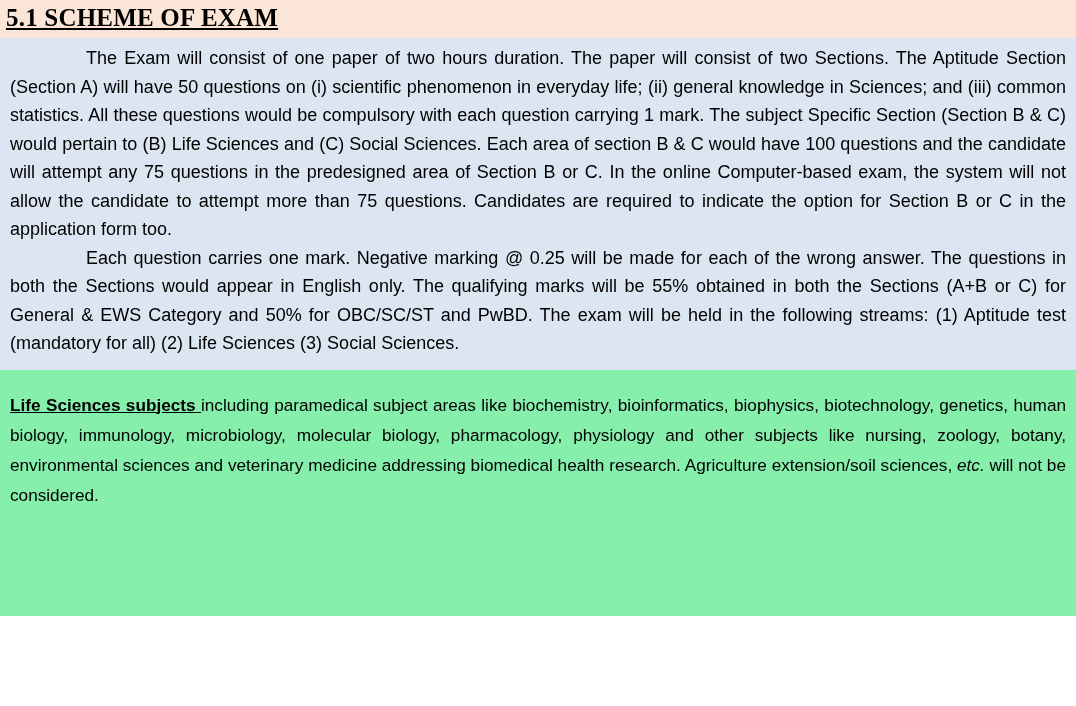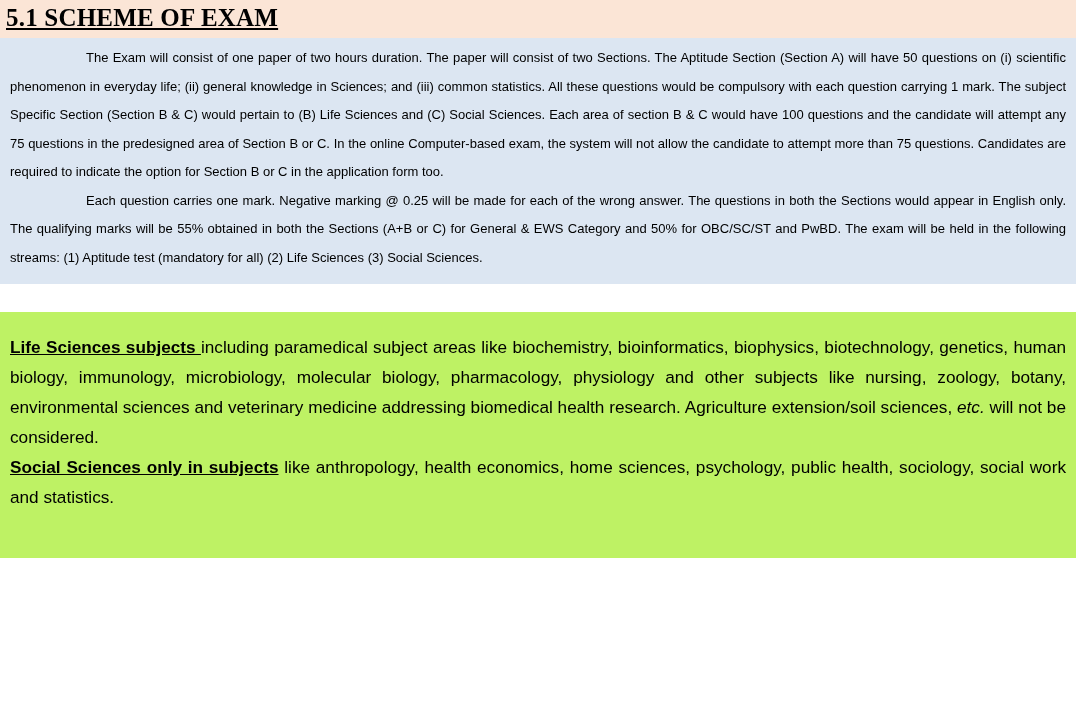--- a/index.html
+++ b/index.html
@@ -35,41 +35,40 @@
     display: inline;
   }
   
   .blue-band {
     background: #dce6f2;
     padding: 6px 10px 12px 10px;
     box-sizing: border-box;
   }
   .blue-band p {
     margin: 0 0 0 0;
-    font-size: 13px;
+    font-size: 18px;
     line-height: 28.5px;
     color: #000000;
     text-align: justify;
     text-justify: inter-word;
   }
   .blue-band p.first {
     text-indent: 76px;
   }
   .blue-band p.second {
     text-indent: 76px;
   }
   .bold { font-weight: normal; }
 
   
   .green-band {
-    background: #bef264;
+    background: #86efac;
     padding: 10px 10px 10px 10px;
     box-sizing: border-box;
     height: 246px;
-    margin-top: 28px;
   }
   .green-band p {
     margin: 0;
     font-size: 17.2px;
     line-height: 30px;
     color: #000000;
     text-align: justify;
     text-justify: inter-word;
   }
   .lead-underline {
@@ -95,18 +94,15 @@
     <p class="second">
       <span>Each question carries one mark. </span><span class="bold">Negative marking @ 0.25 will be made for each of the wrong answer</span><span>. The questions in both the Sections would appear in English only. The qualifying marks will be 55% obtained in both the Sections (A+B or C) for General &amp; EWS Category and 50% for OBC/SC/ST and PwBD. The exam will be held in the following streams: (1) Aptitude test (mandatory for all) (2) Life Sciences (3) Social Sciences.</span>
     </p>
   </div>
 
   <div class="green-band">
     <div class="spacer-green"></div>
     <p>
       <span class="lead-underline">Life Sciences subjects </span><span>including paramedical subject areas like biochemistry, bioinformatics, biophysics, biotechnology, genetics, human biology, immunology, microbiology, molecular biology, pharmacology, physiology and other subjects like nursing, zoology, botany, environmental sciences and veterinary medicine addressing biomedical health research. Agriculture extension/soil sciences, </span><span class="ital">etc.</span><span> will not be considered.</span>
     </p>
-    <p>
-      <span class="lead-underline">Social Sciences only in subjects</span><span> like anthropology, health economics, home sciences, psychology, public health, sociology, social work and statistics.</span>
-    </p>
   </div>
 
 </div>
 
 </body></html>

